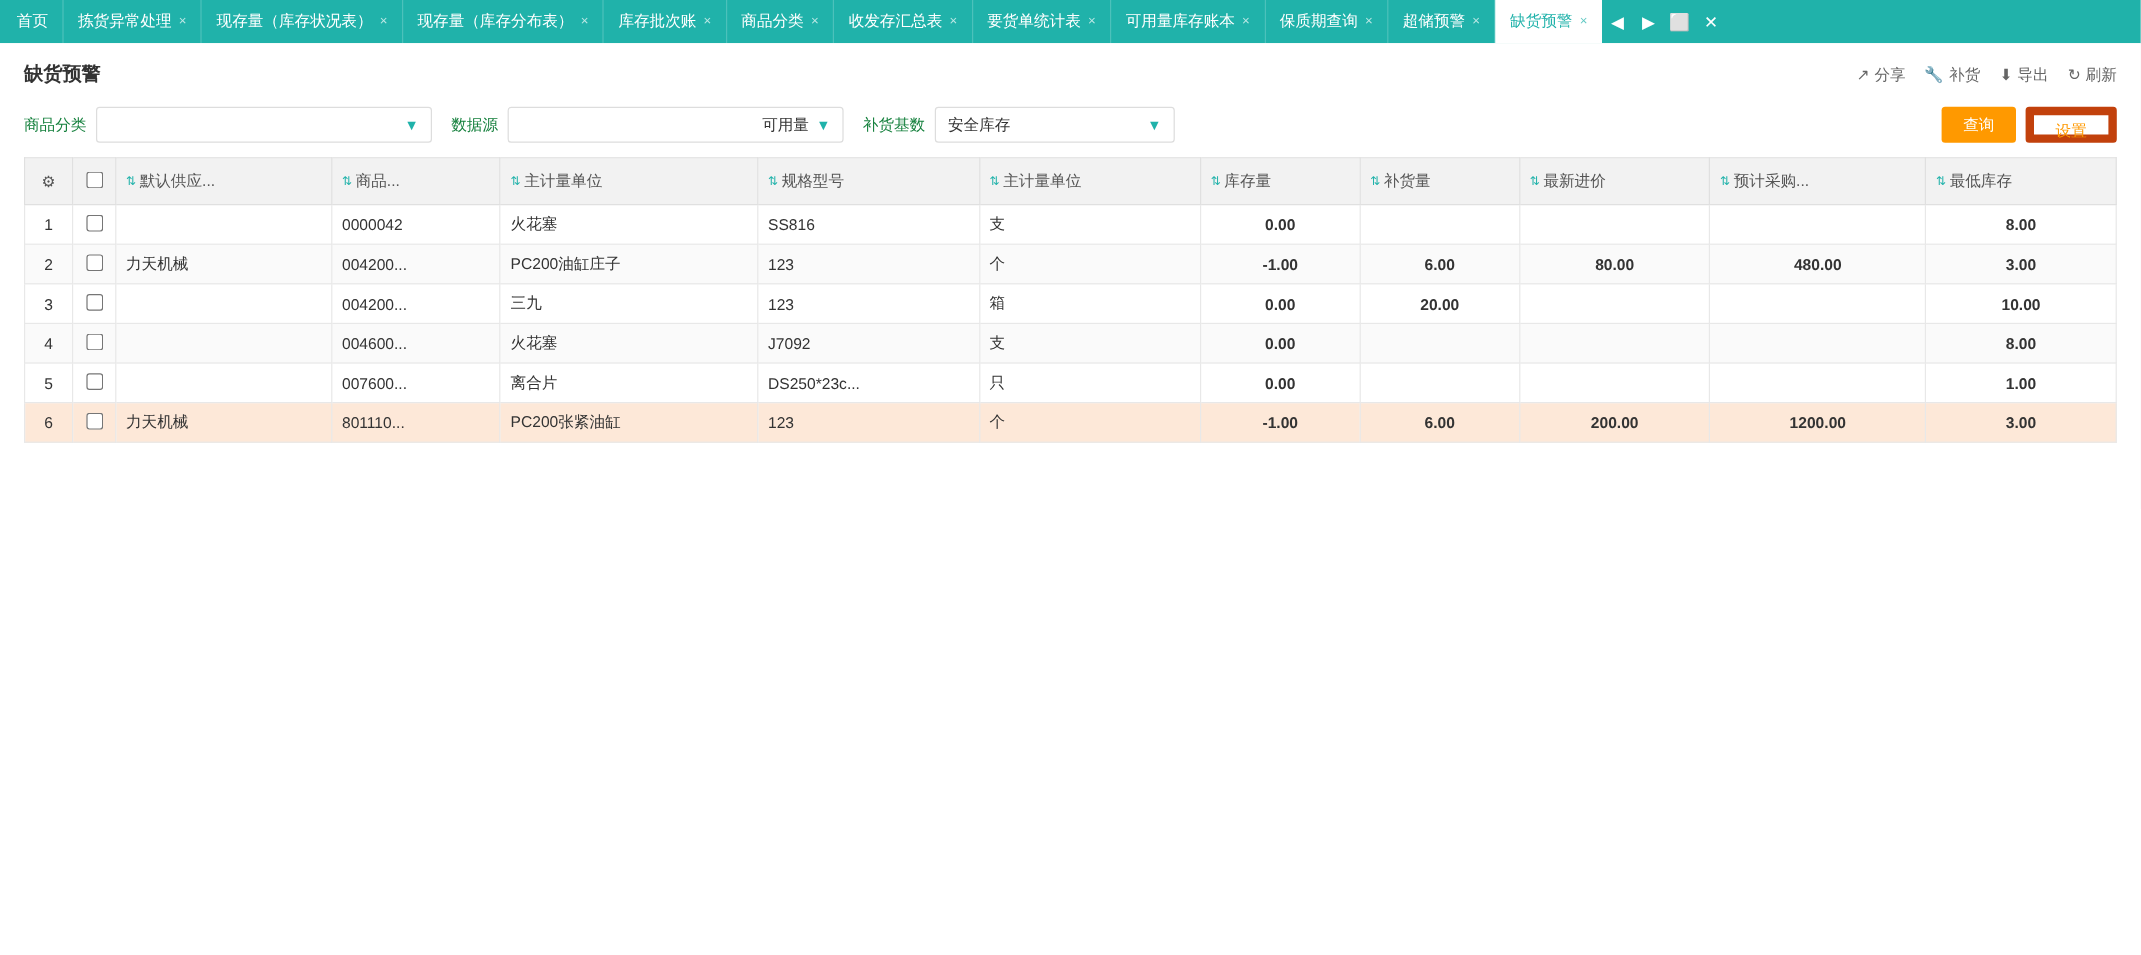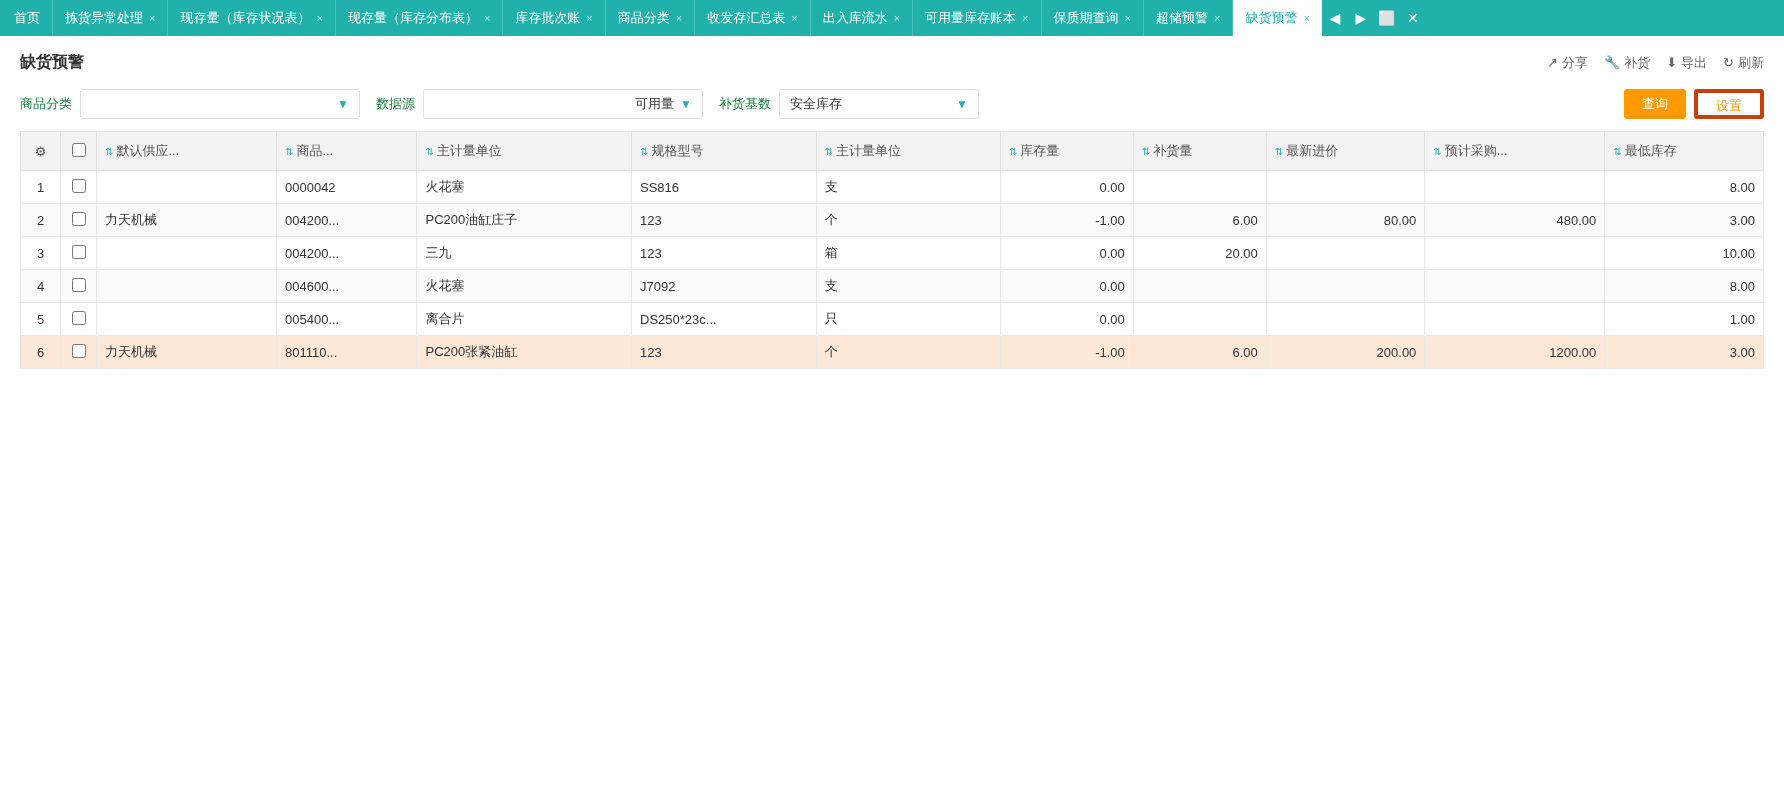--- a/index.html
+++ b/index.html
@@ -126,21 +126,21 @@
       border: none;
       border-radius: 3px;
       padding: 5px 18px;
       cursor: pointer;
       font-size: 13px;
       height: 30px;
     }
     .btn-settings {
       background: #fff;
       color: #f90;
-      border: 4px solid #c2410c;
+      border: 7px solid #c2410c;
       border-radius: 3px;
       padding: 4px 18px;
       cursor: pointer;
       font-size: 13px;
       height: 30px;
     }
 
     
     .data-table {
       width: 100%;
@@ -157,21 +157,21 @@
       white-space: nowrap;
     }
     .data-table td {
       border: 1px solid #e8e8e8;
       padding: 7px 8px;
       color: #333;
       white-space: nowrap;
     }
     .data-table tr:nth-child(even) td { background: #fafafa; }
     .data-table tr.highlighted td { background: #fde8d8; }
-    .data-table td.number { text-align: right; }
+    .data-table td.number { text-align: center; font-weight: bold; }
     .data-table th.center { text-align: center; }
     .data-table td.center { text-align: center; }
 
     .th-sort {
       display: inline-flex;
       align-items: center;
       gap: 3px;
     }
     .sort-icon { font-size: 10px; color: #20b2aa; }
 
@@ -218,21 +218,21 @@
   </div>
   <div class="tab-item">
     <span>商品分类</span>
     <span class="tab-close">×</span>
   </div>
   <div class="tab-item">
     <span>收发存汇总表</span>
     <span class="tab-close">×</span>
   </div>
   <div class="tab-item">
-    <span>出入库流水</span>
+    <span>要货单统计表</span>
     <span class="tab-close">×</span>
   </div>
   <div class="tab-item">
     <span>可用量库存账本</span>
     <span class="tab-close">×</span>
   </div>
   <div class="tab-item">
     <span>保质期查询</span>
     <span class="tab-close">×</span>
   </div>
@@ -431,21 +431,21 @@
       <td class="number">0.00</td>
       <td class="number"></td>
       <td class="number"></td>
       <td class="number"></td>
       <td class="number">8.00</td>
     </tr>
         <tr>
       <td class="center">5</td>
       <td class="center"><input type="checkbox" style=""></td>
       <td></td>
-      <td>005400...</td>
+      <td>007600...</td>
       <td>离合片</td>
       <td>DS250*23c...</td>
       <td>只</td>
       <td class="number">0.00</td>
       <td class="number"></td>
       <td class="number"></td>
       <td class="number"></td>
       <td class="number">1.00</td>
     </tr>
         <tr class="highlighted">

